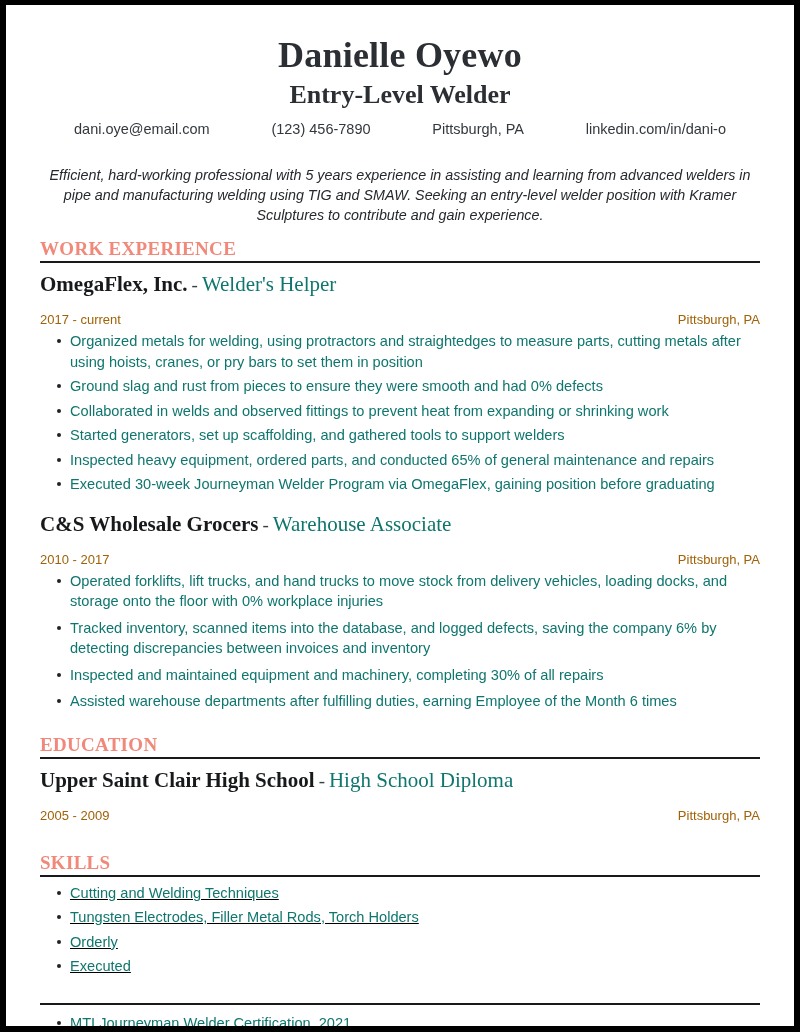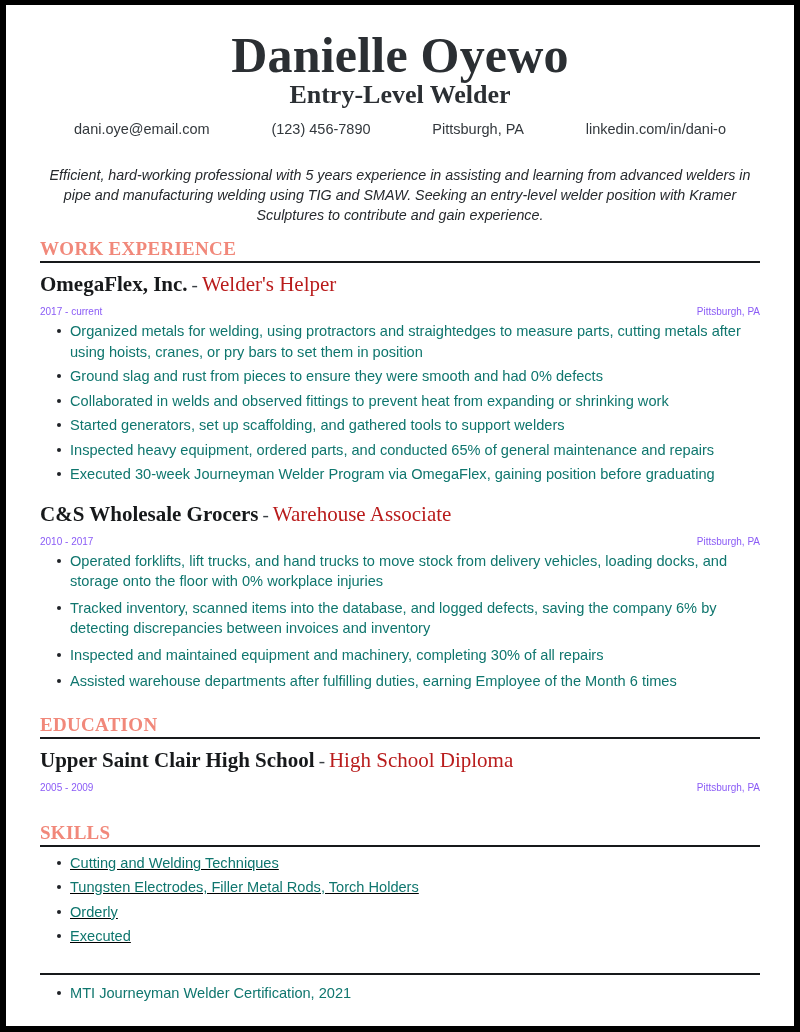--- a/index.html
+++ b/index.html
@@ -36,21 +36,21 @@
   }
 
   
   .resume-header {
     text-align: center;
     padding-top: 25px;
   }
   .name {
     font-family: "Liberation Serif", serif;
     font-weight: bold;
-    font-size: 50px;
+    font-size: 36px;
     line-height: 50px;
     color: #2b2f33;
     letter-spacing: 0.2px;
   }
   .job-title {
     font-family: "Liberation Serif", serif;
     font-weight: bold;
     font-size: 26px;
     line-height: 32px;
     color: #2b2f33;
@@ -109,29 +109,29 @@
   }
   .sep {
     font-weight: normal;
     font-size: 19px;
     color: #3a3f44;
     padding: 0 4px;
   }
   .role {
     font-weight: normal;
     font-size: 21px;
-    color: #b91c1c;
+    color: #0f766e;
   }
   .meta-line {
     display: flex;
     justify-content: space-between;
     align-items: baseline;
-    font-size: 10px;
-    color: #8b5cf6;
-    margin-top: 7px;
+    font-size: 13px;
+    color: #a16207;
+    margin-top: 13px;
   }
 
   
   ul.bullets {
     list-style: none;
     margin: 4px 0 0 0;
     padding: 0;
   }
   ul.bullets > li {
     position: relative;

